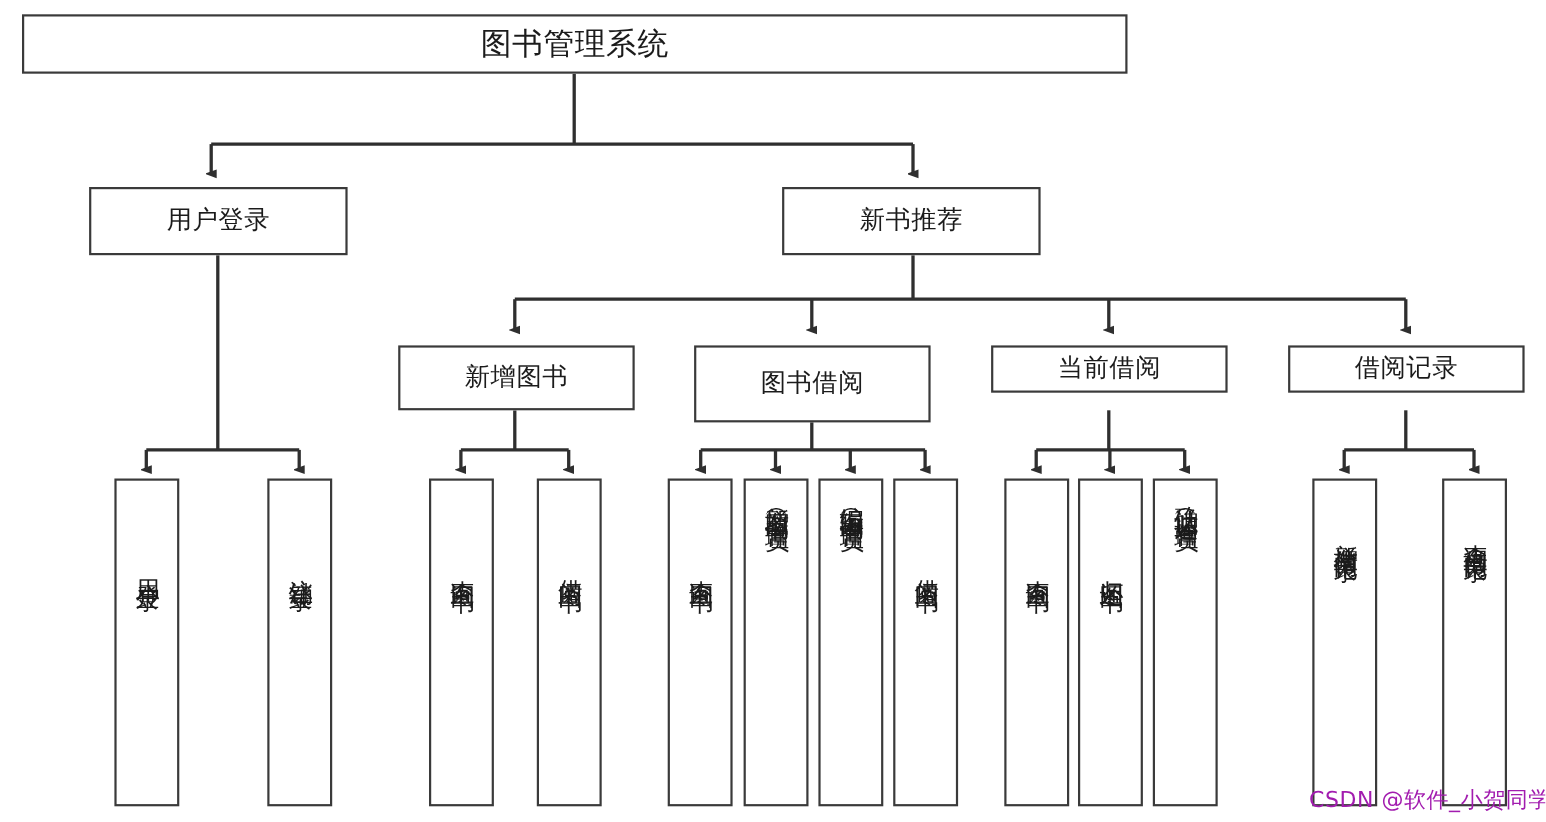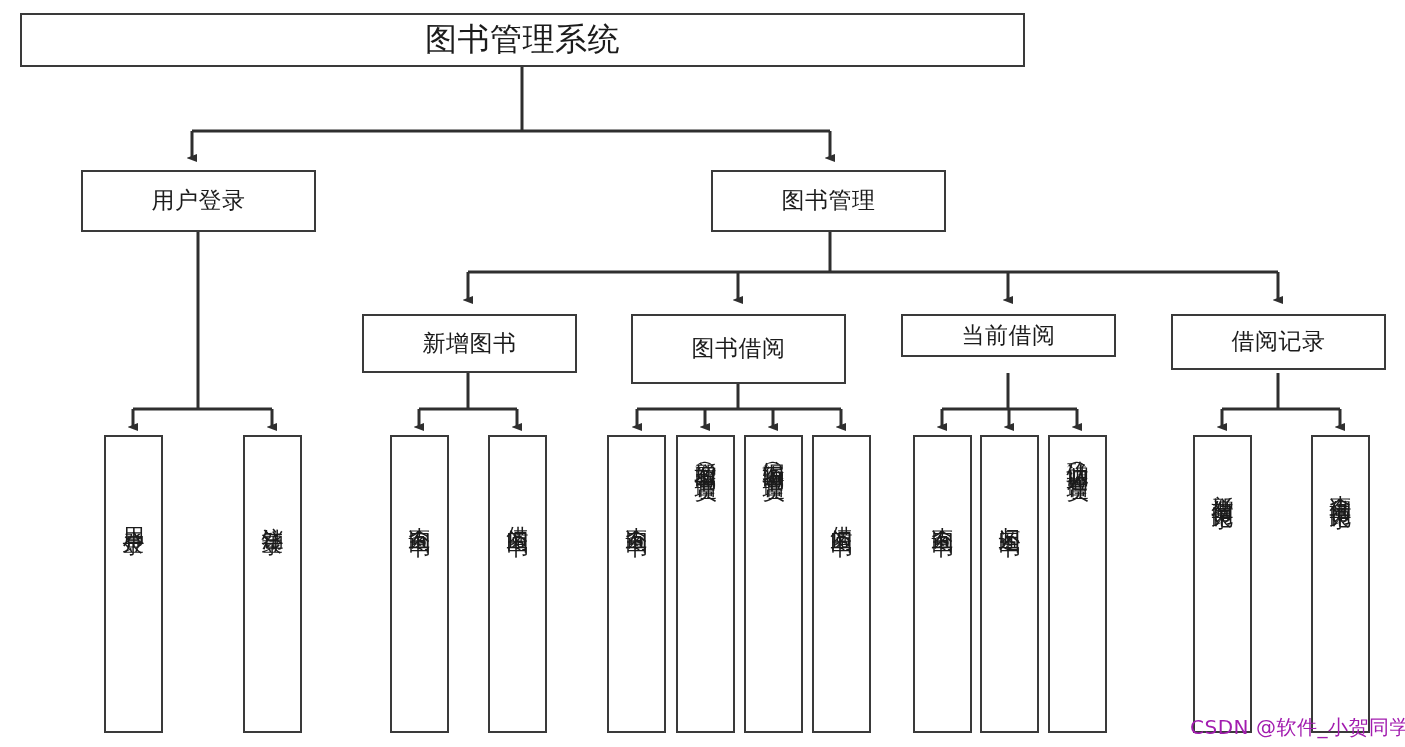--- a/index.html
+++ b/index.html
@@ -41,21 +41,21 @@
     line-height: 1.18;
     text-align: center;
     white-space: pre;
   }
   
   .node.h .node-label {
     font-size: 23px;
     letter-spacing: 0.5px;
   }
   .node.root .node-label {
-    font-size: 32px;
+    font-size: 28px;
   }
   
   .node.v {
     align-items: flex-start;
     padding-top: 4px;
   }
   .node.v .node-label {
     font-size: 22px;
     writing-mode: vertical-rl;
     text-orientation: upright;
@@ -132,33 +132,33 @@
   </svg>
 
   <div class="node h root" style="left:20px; top:13px; width:1005px; height:54px;">
     <span class="node-label">图书管理系统</span>
   </div>
 
   <div class="node h" style="left:81px; top:170px; width:235px; height:62px;">
     <span class="node-label">用户登录</span>
   </div>
   <div class="node h" style="left:711px; top:170px; width:235px; height:62px;">
-    <span class="node-label">图书管理</span>
+    <span class="node-label">新书推荐</span>
   </div>
 
   <div class="node h" style="left:362px; top:314px; width:215px; height:59px;">
     <span class="node-label">新增图书</span>
   </div>
   <div class="node h" style="left:631px; top:314px; width:215px; height:70px;">
     <span class="node-label">图书借阅</span>
   </div>
   <div class="node h" style="left:901px; top:314px; width:215px; height:43px;">
     <span class="node-label">当前借阅</span>
   </div>
-  <div class="node h" style="left:1171px; top:314px; width:215px; height:56px;">
+  <div class="node h" style="left:1171px; top:314px; width:215px; height:43px;">
     <span class="node-label">借阅记录</span>
   </div>
 
   <div class="node v" style="left:104px; top:435px; width:59px; height:298px; padding-top:72px;">
     <span class="node-label">用户登录</span>
   </div>
   <div class="node v" style="left:243px; top:435px; width:59px; height:298px; padding-top:72px;">
     <span class="node-label">注销登录</span>
   </div>
 

